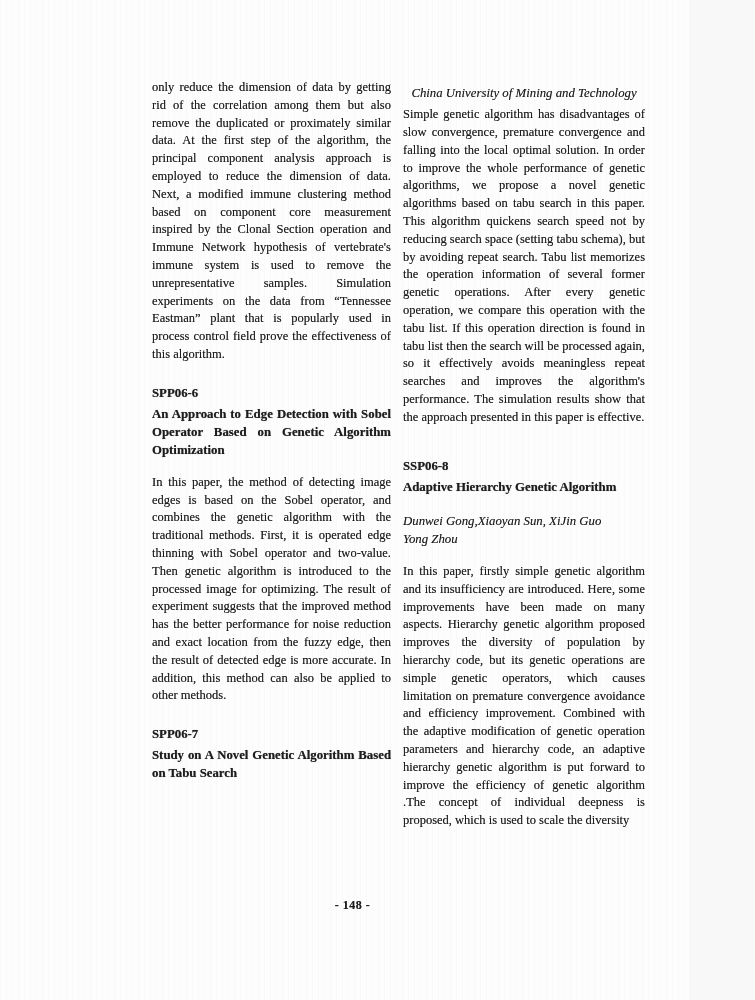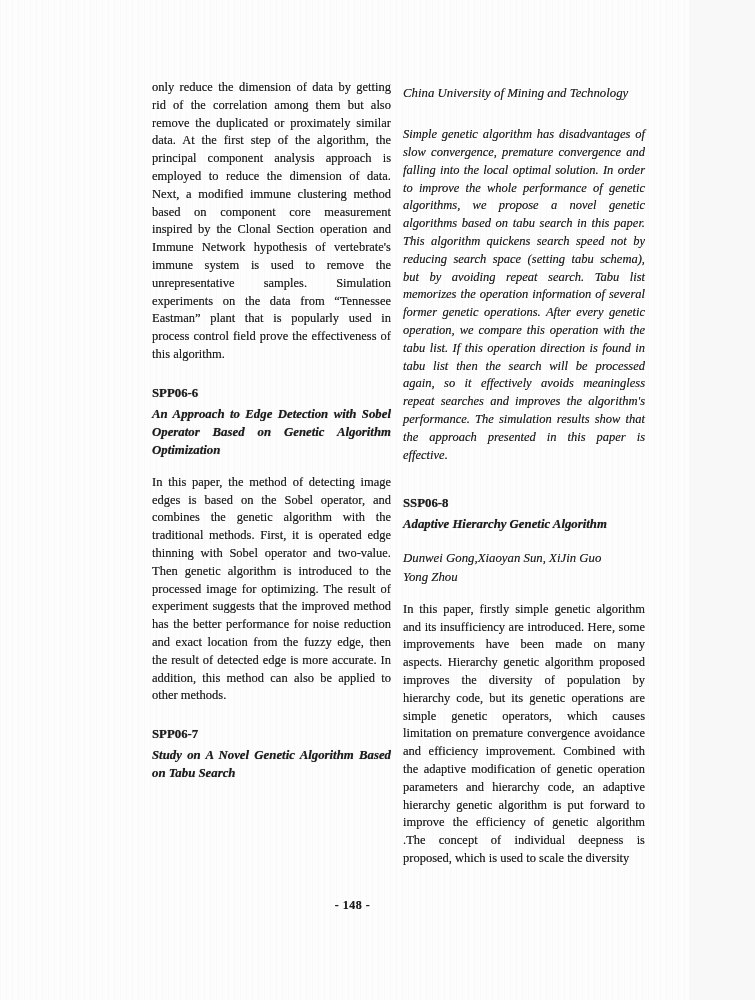--- a/index.html
+++ b/index.html
@@ -41,40 +41,40 @@
     line-height: 18px;
     text-shadow: 0 0 0.7px rgba(0,0,0,0.6);
   }
   .paper-title {
     margin: 3px 0 0 0;
     font-size: 12.8px;
     font-weight: bold;
     line-height: 18px;
     text-align: justify;
     text-shadow: 0 0 0.7px rgba(0,0,0,0.6);
-    font-style: italic;
   }
   .authors-block {
     margin: 16px 0 0 0;
     font-size: 12.8px;
     font-style: italic;
     line-height: 18.2px;
     text-shadow: 0 0 0.5px rgba(20,20,20,0.5);
   }
   .authors-block div { margin: 0; }
   .after-authors { margin-top: 15px; }
 
   .affil-top {
     margin: 5px 0 0 0;
     font-size: 12.8px;
     font-style: italic;
     line-height: 18.2px;
     text-shadow: 0 0 0.5px rgba(20,20,20,0.5);
+    text-align: center;
   }
-  .gap-sm { margin-top: 24px; font-style: italic; }
+  .gap-sm { margin-top: 4px; }
   .gap-md { margin-top: 30px; }
 
   .page-footer {
     position: absolute;
     top: 898px;
     left: 0;
     width: 100%;
     text-align: center;
     font-size: 12px;
     font-weight: bold;

